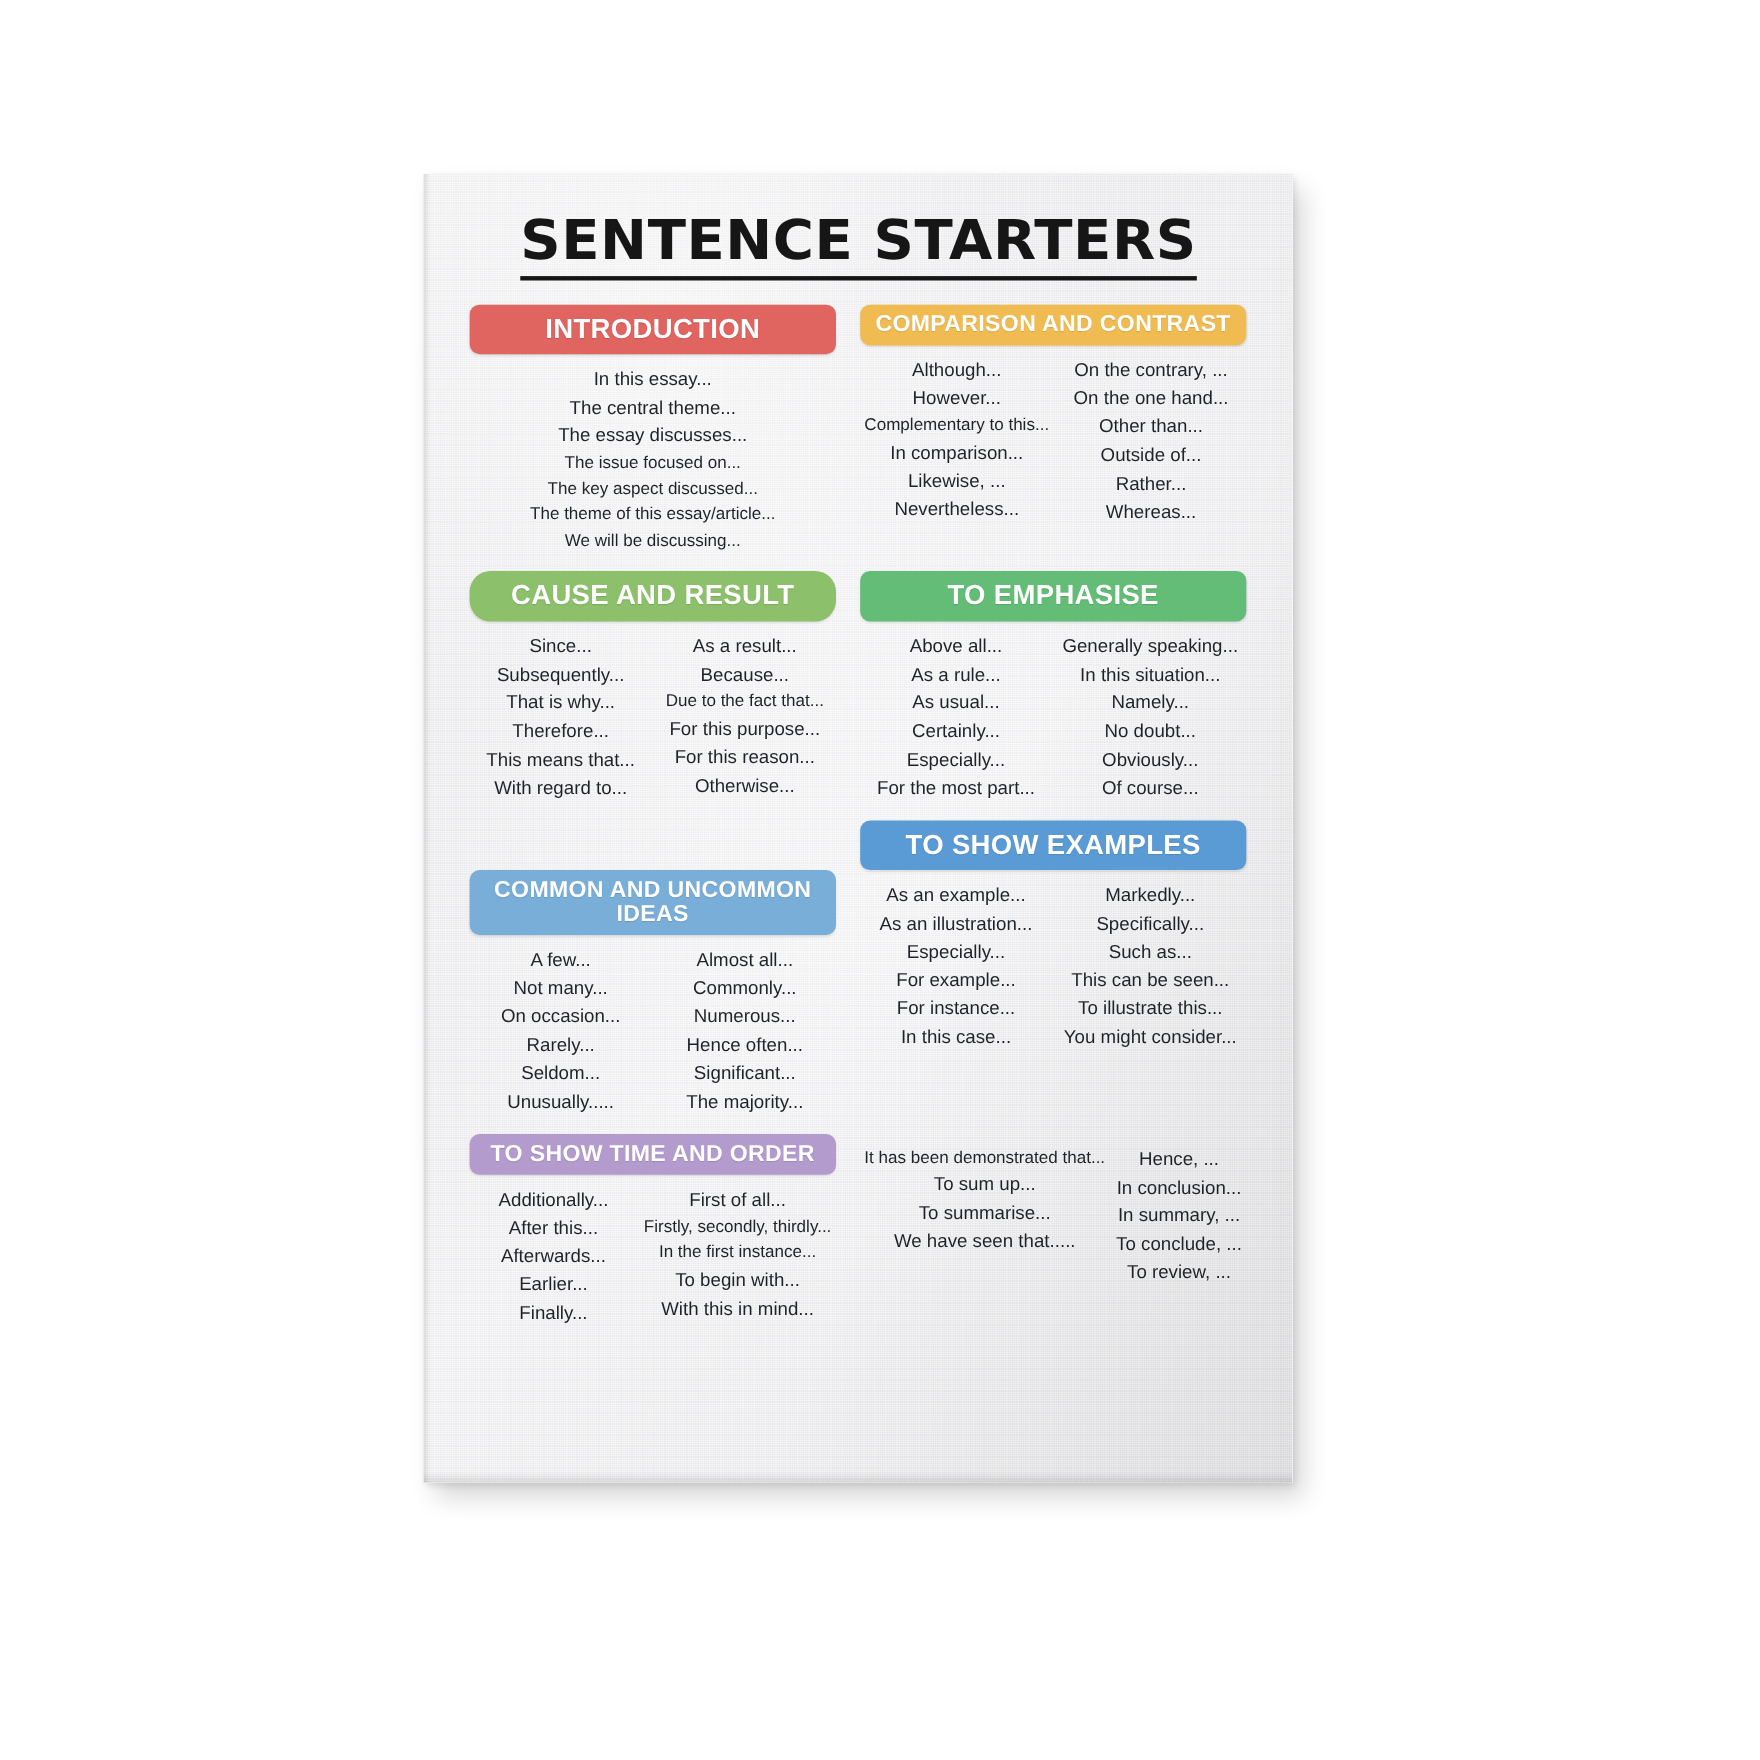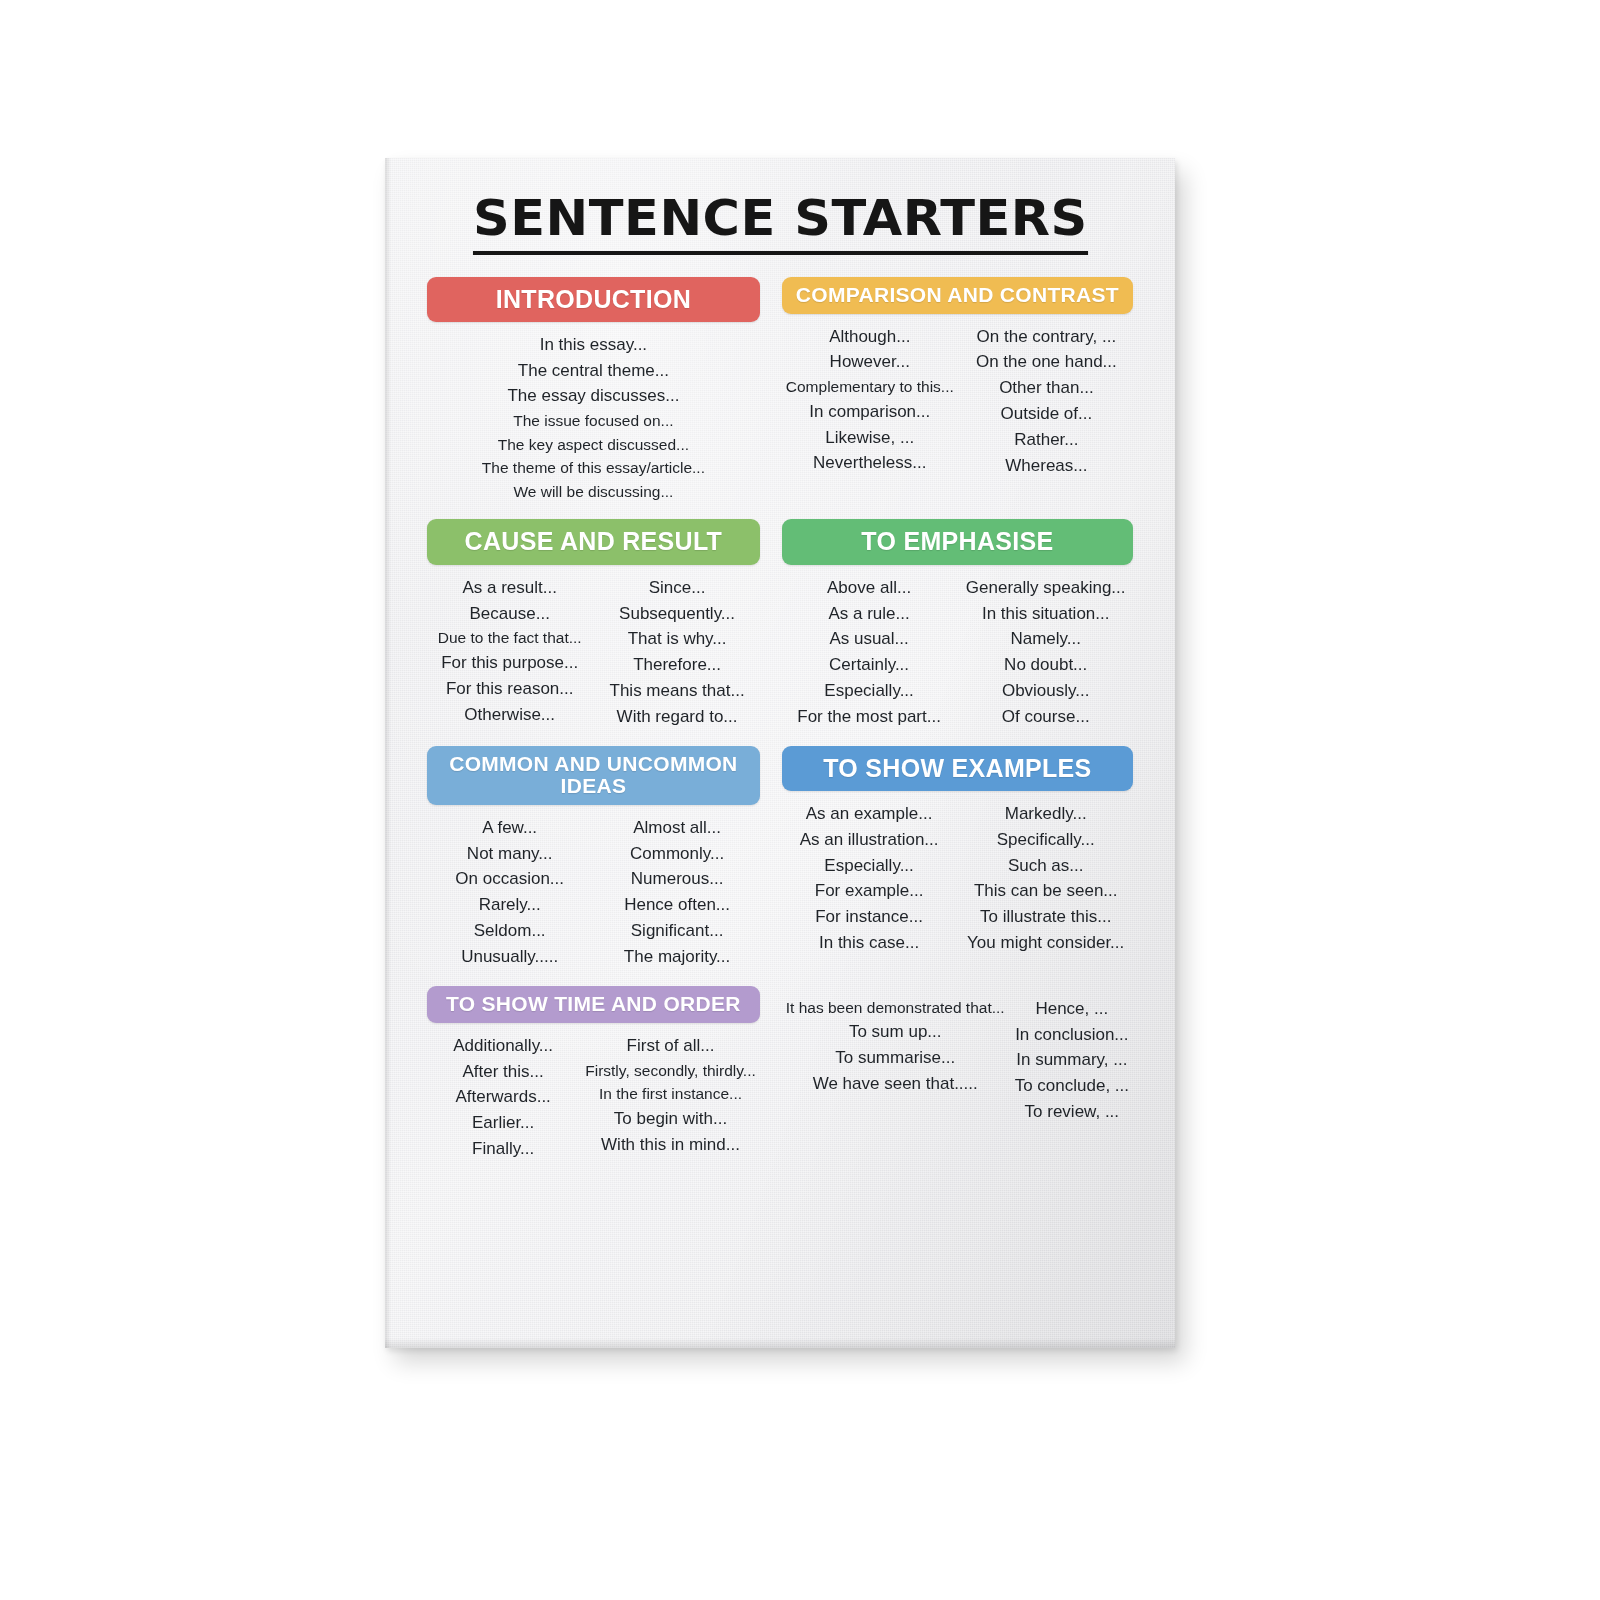--- a/index.html
+++ b/index.html
@@ -193,38 +193,38 @@
                 <div class="phrase">On the contrary, ...</div>
                 <div class="phrase">On the one hand...</div>
                 <div class="phrase">Other than...</div>
                 <div class="phrase">Outside of...</div>
                 <div class="phrase">Rather...</div>
                 <div class="phrase">Whereas...</div>
               </div>
             </div>
           </div>
           <div class="card">
-            <div class="card-header" style="background: rgb(140, 192, 106);">CAUSE AND RESULT</div>
-            <div class="card-body cols-2">
+            <div class="card-header" style="background: rgb(140, 192, 106); border-radius: 19px;">CAUSE AND RESULT</div>
+            <div class="card-body cols-2">
+              <div class="col">
+                <div class="phrase">Since...</div>
+                <div class="phrase">Subsequently...</div>
+                <div class="phrase">That is why...</div>
+                <div class="phrase">Therefore...</div>
+                <div class="phrase">This means that...</div>
+                <div class="phrase">With regard to...</div>
+              </div>
               <div class="col">
                 <div class="phrase">As a result...</div>
                 <div class="phrase">Because...</div>
                 <div class="phrase sm">Due to the fact that...</div>
                 <div class="phrase">For this purpose...</div>
                 <div class="phrase">For this reason...</div>
                 <div class="phrase">Otherwise...</div>
               </div>
-              <div class="col">
-                <div class="phrase">Since...</div>
-                <div class="phrase">Subsequently...</div>
-                <div class="phrase">That is why...</div>
-                <div class="phrase">Therefore...</div>
-                <div class="phrase">This means that...</div>
-                <div class="phrase">With regard to...</div>
-              </div>
             </div>
           </div>
           <div class="card">
             <div class="card-header" style="background: rgb(99, 189, 118);">TO EMPHASISE</div>
             <div class="card-body cols-2">
               <div class="col">
                 <div class="phrase">Above all...</div>
                 <div class="phrase">As a rule...</div>
                 <div class="phrase">As usual...</div>
                 <div class="phrase">Certainly...</div>
@@ -235,21 +235,21 @@
                 <div class="phrase">Generally speaking...</div>
                 <div class="phrase">In this situation...</div>
                 <div class="phrase">Namely...</div>
                 <div class="phrase">No doubt...</div>
                 <div class="phrase">Obviously...</div>
                 <div class="phrase">Of course...</div>
               </div>
             </div>
           </div>
           <div class="card">
-            <div class="card-header two-line" style="background: rgb(121, 174, 216);">COMMON AND UNCOMMON IDEAS</div>
+            <div class="card-header two-line" style="background: rgb(121, 174, 216); margin-top: 45px;">COMMON AND UNCOMMON IDEAS</div>
             <div class="card-body cols-2">
               <div class="col">
                 <div class="phrase">A few...</div>
                 <div class="phrase">Not many...</div>
                 <div class="phrase">On occasion...</div>
                 <div class="phrase">Rarely...</div>
                 <div class="phrase">Seldom...</div>
                 <div class="phrase">Unusually.....</div>
               </div>
               <div class="col">

